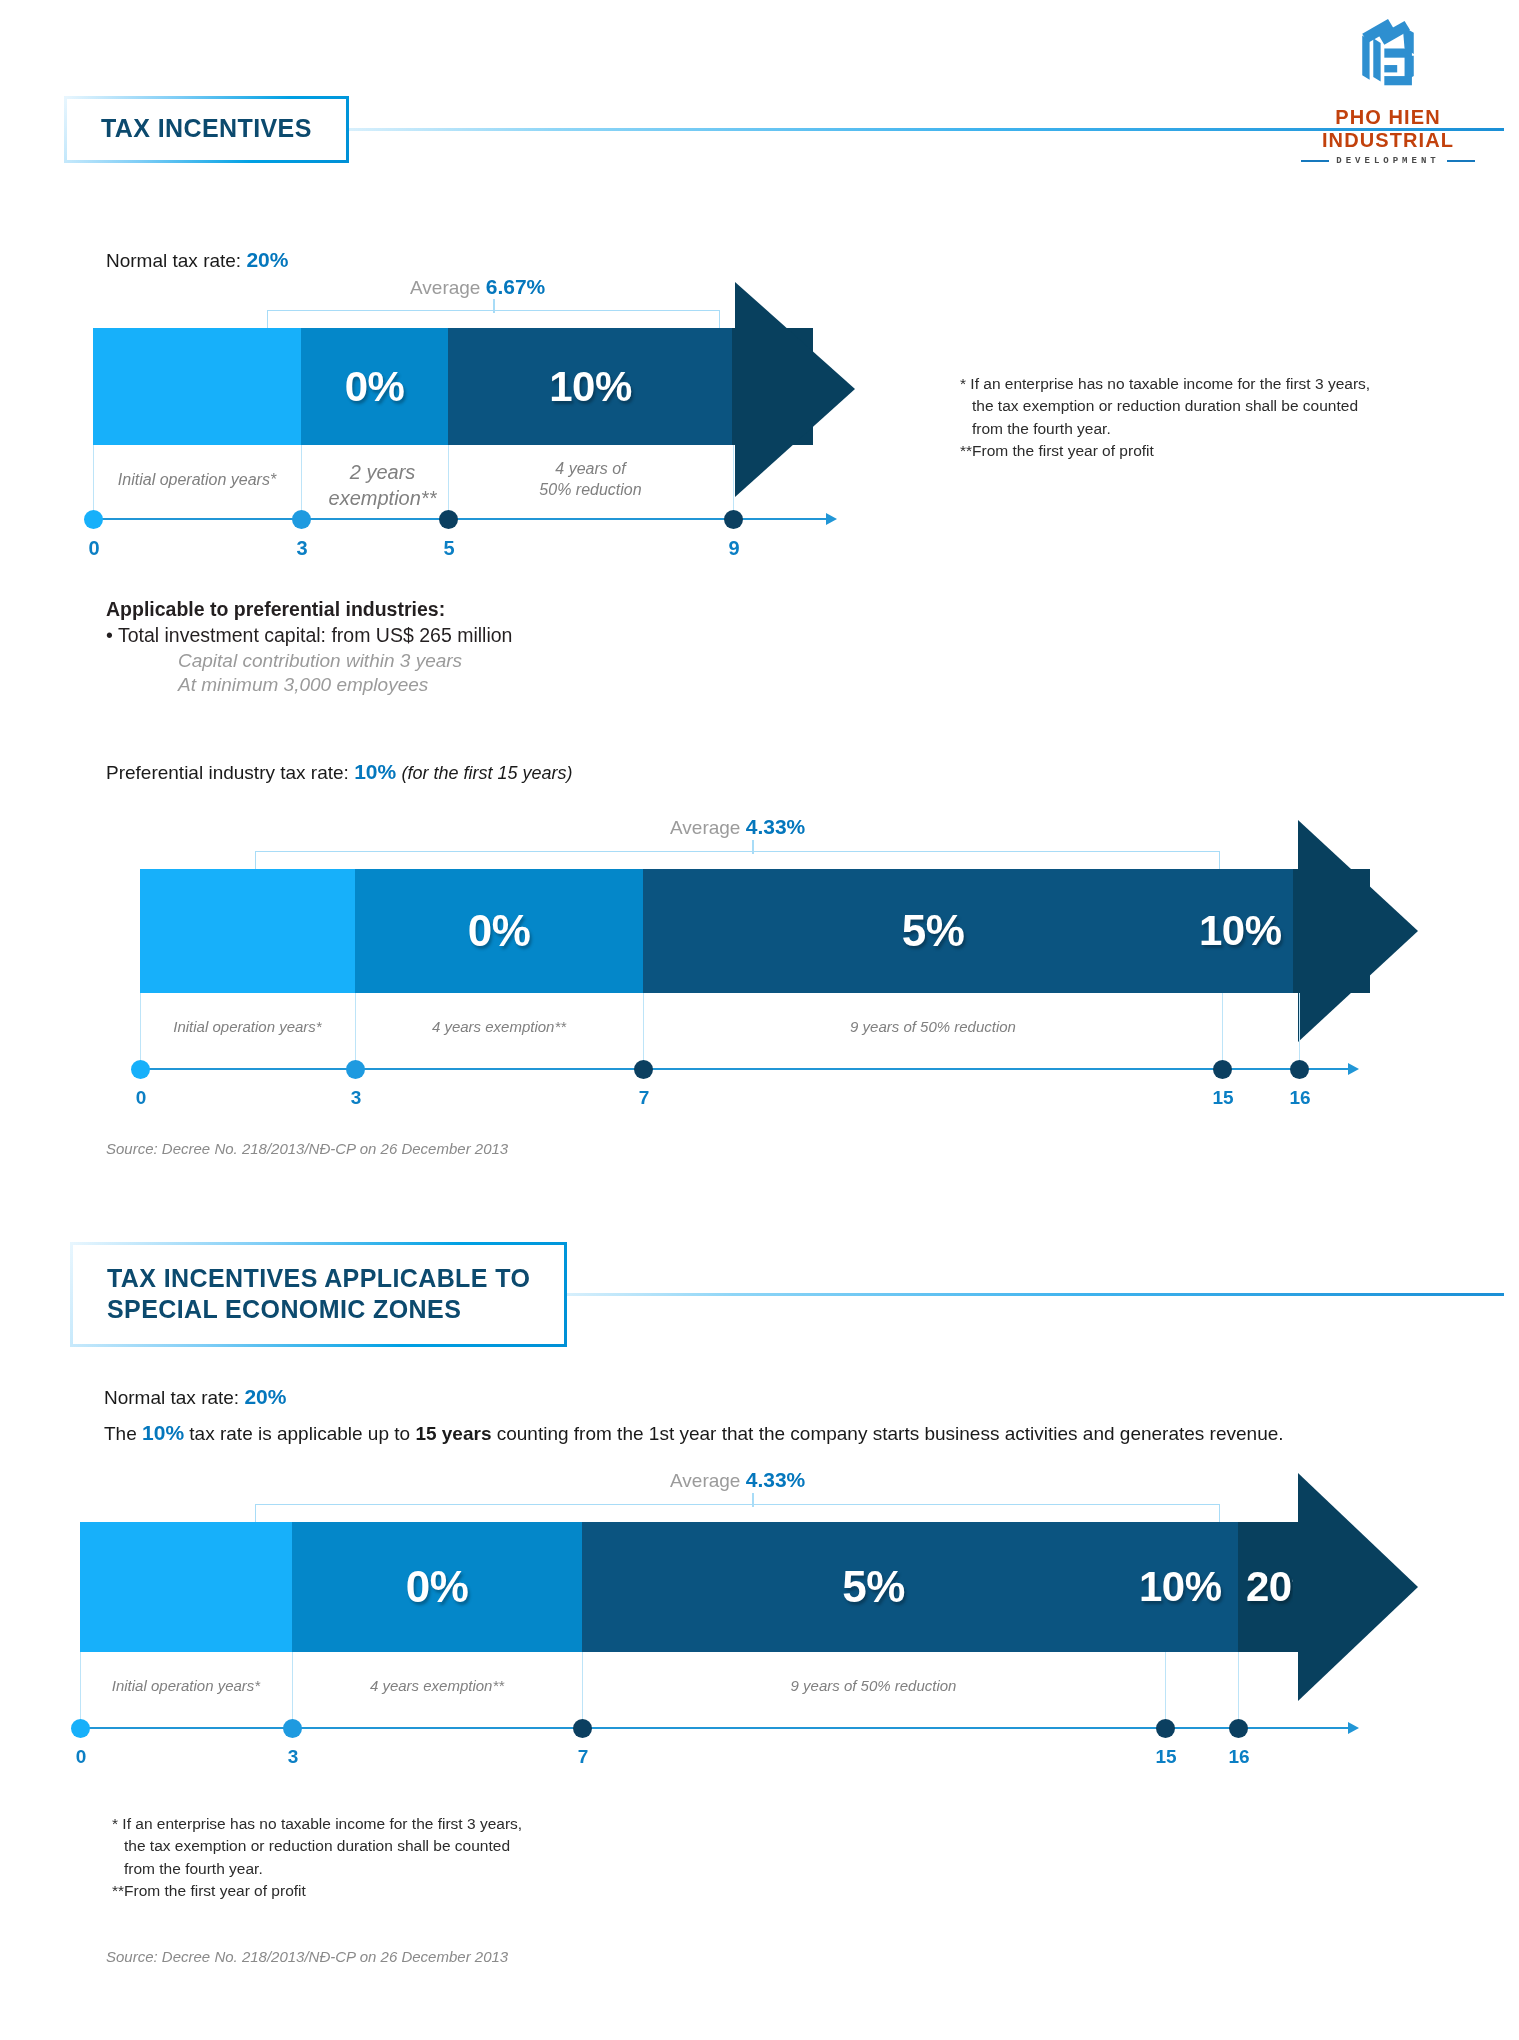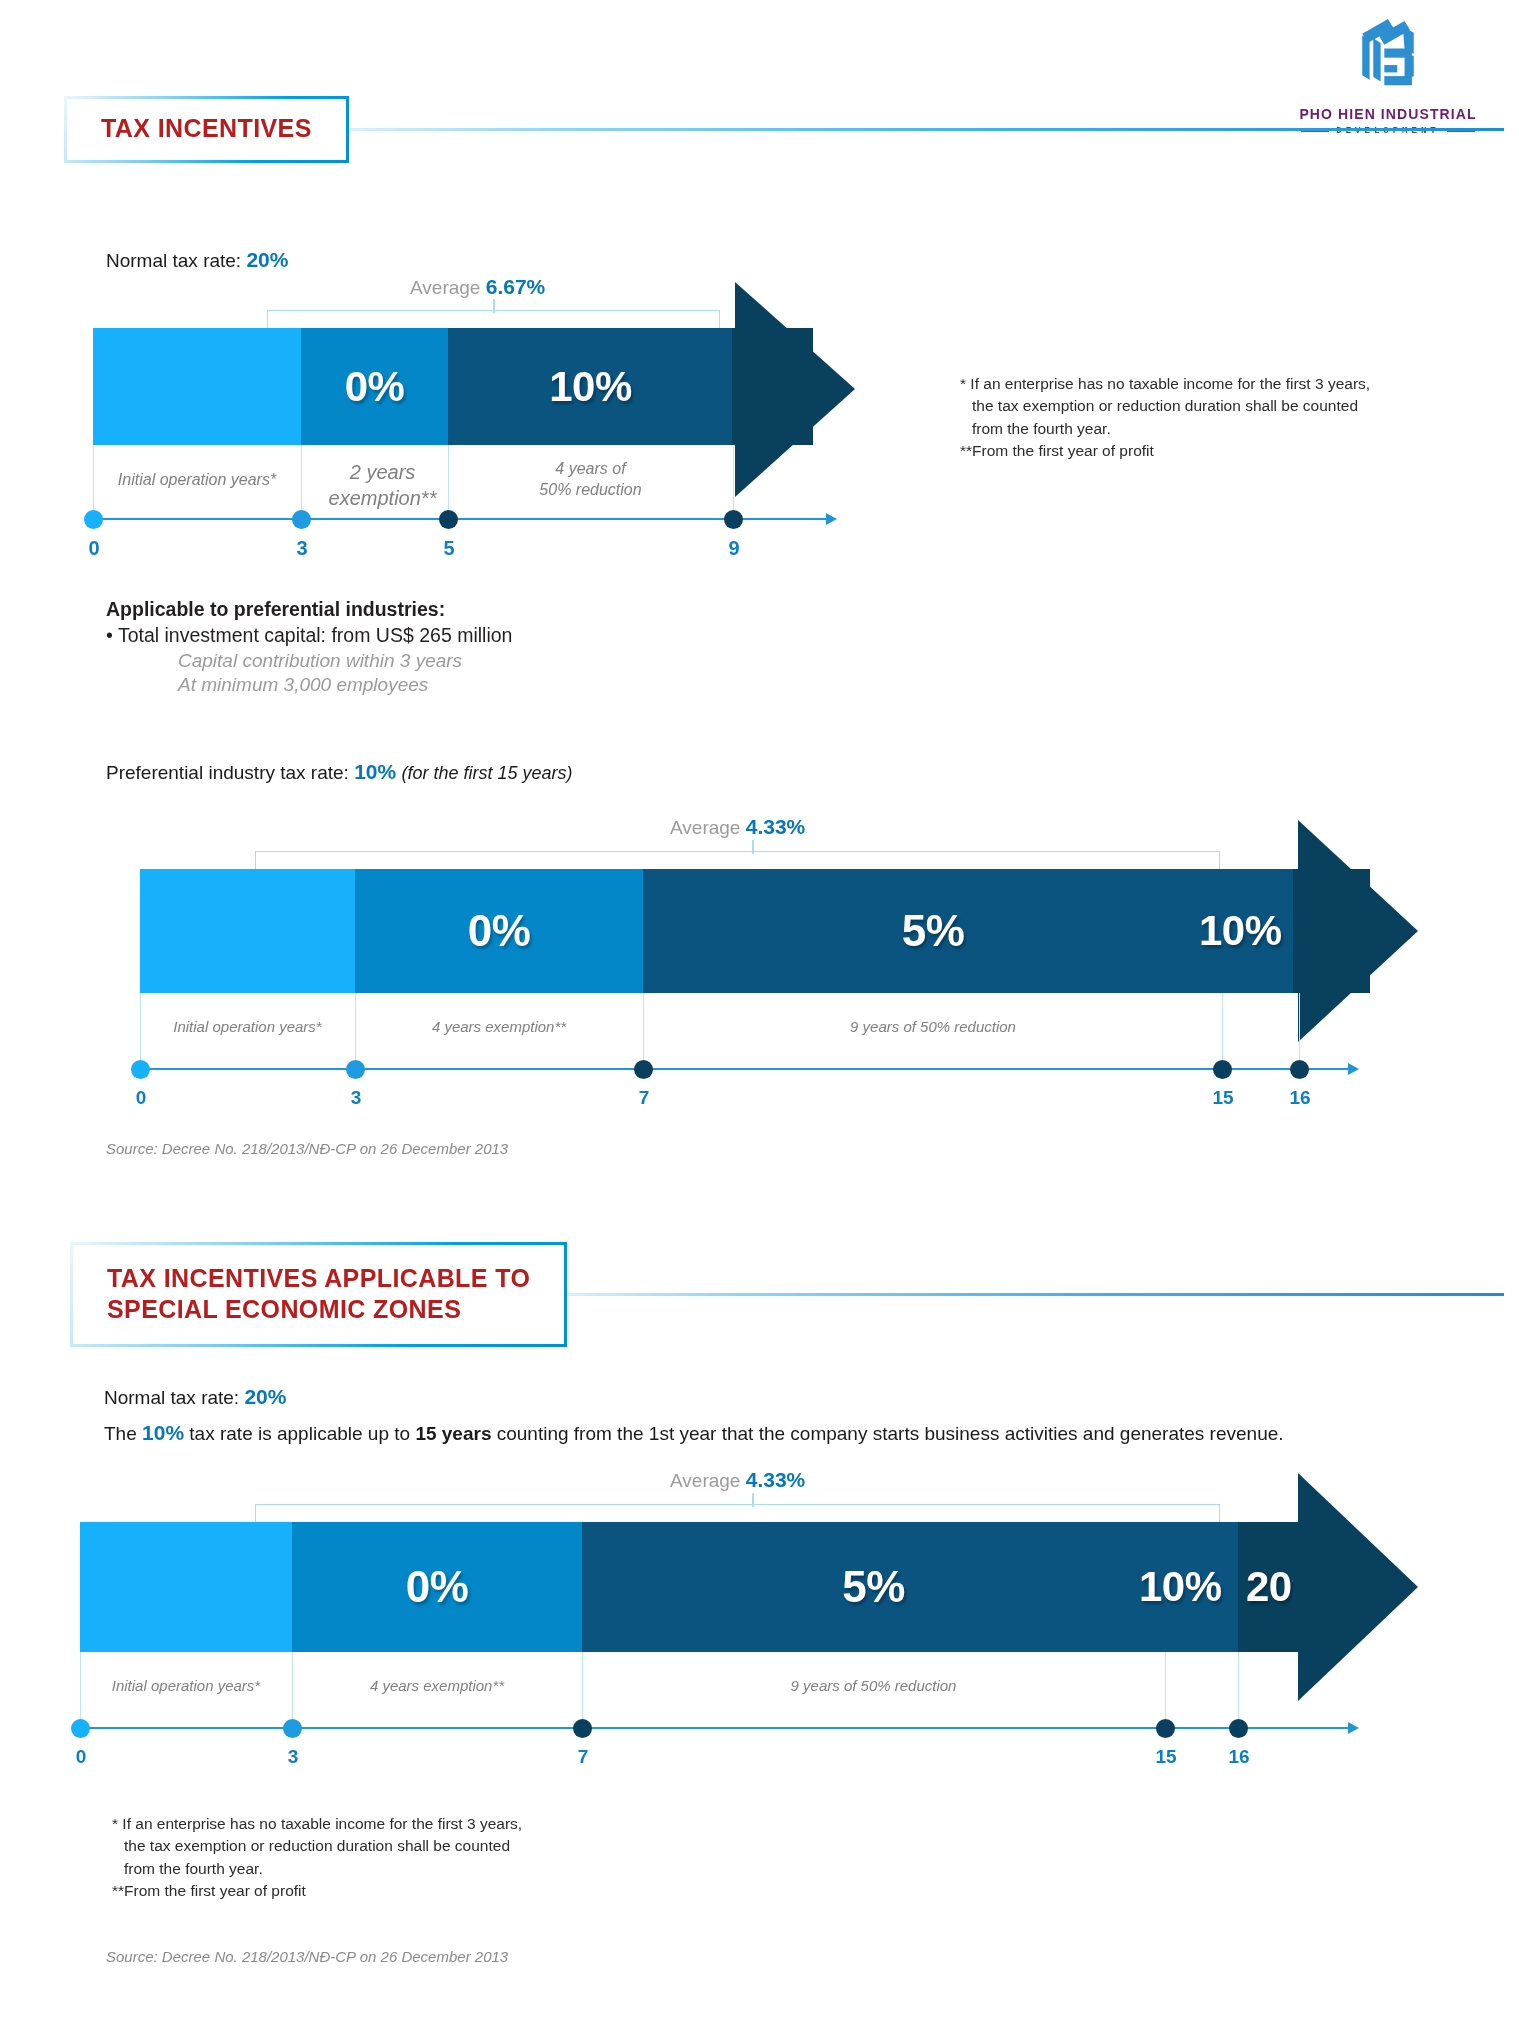--- a/index.html
+++ b/index.html
@@ -8,38 +8,38 @@
     background: #ffffff;
     font-family: "Liberation Sans", sans-serif;
     color: #231f20;
     position: relative;
     overflow: hidden;
   }
 
   
   .logo-wrap { position: absolute; top: 8px; left: 1268px; width: 240px; text-align: center; }
   .logo-mark { width: 100%; display: flex; justify-content: center; }
-  .logo-name { font-size: 14px; font-weight: 700; letter-spacing: 1.1px; color: #701a75; margin-top: 6px; }
+  .logo-name { font-size: 20px; font-weight: 700; letter-spacing: 1.1px; color: #c2410c; margin-top: 6px; }
   .logo-sub { display: flex; align-items: center; justify-content: center; gap: 7px; margin-top: 4px; }
   .logo-sub .rule { height: 1.5px; width: 28px; background: #1678bd; }
   .logo-sub .txt { font-size: 9px; letter-spacing: 4px; color: #4a4a4a; font-weight: 600; font-family: Liberation Mono, monospace; }
 
   
   .section-head { position: absolute; display: flex; align-items: center; }
   .pill {
     border: 3.5px solid;
     border-image: linear-gradient(120deg,#e8f6fe 0%,#7ecdf6 35%,#00a0e3 70%,#0090d6 100%) 1;
     border-radius: 60px;
     background: #fff;
     padding: 14px 34px 16px 34px;
     position: relative;
     z-index: 3;
   }
   .pill-title {
-    color: #b91c1c;
+    color: #0c4a6e;
     font-weight: 700;
     font-size: 25px;
     letter-spacing: .4px;
     line-height: 1.22;
     white-space: pre-line;
   }
   .head-rule {
     height: 3px; flex: 1;
     background: linear-gradient(to right, #d9f0fc 0%, #8fd6f7 18%, #3fb3ee 55%, #1a8fd6 100%);
     margin-left: -4px;

